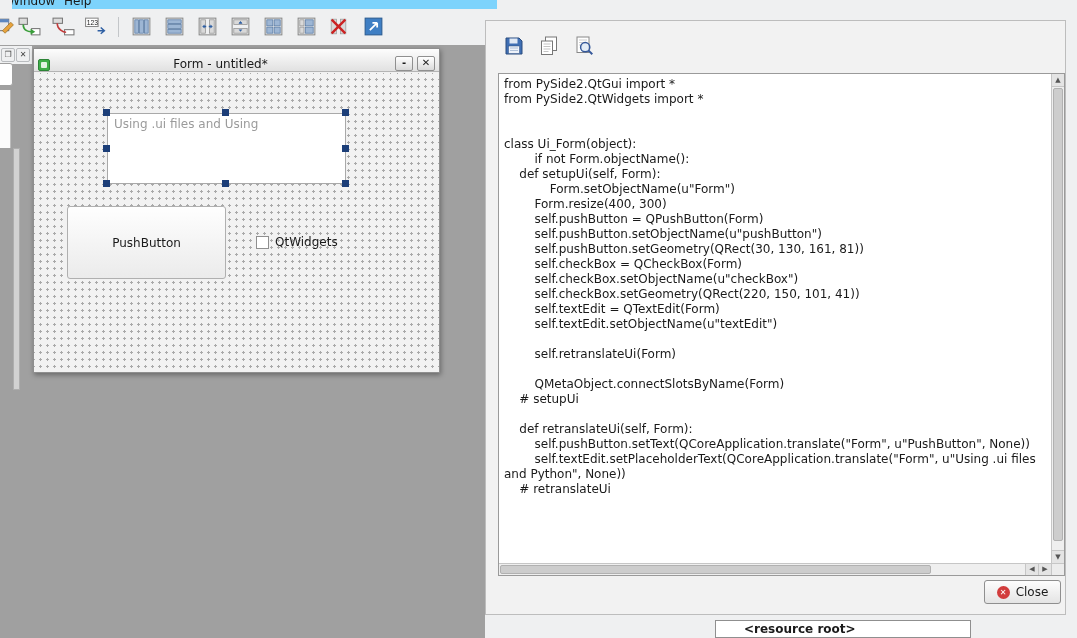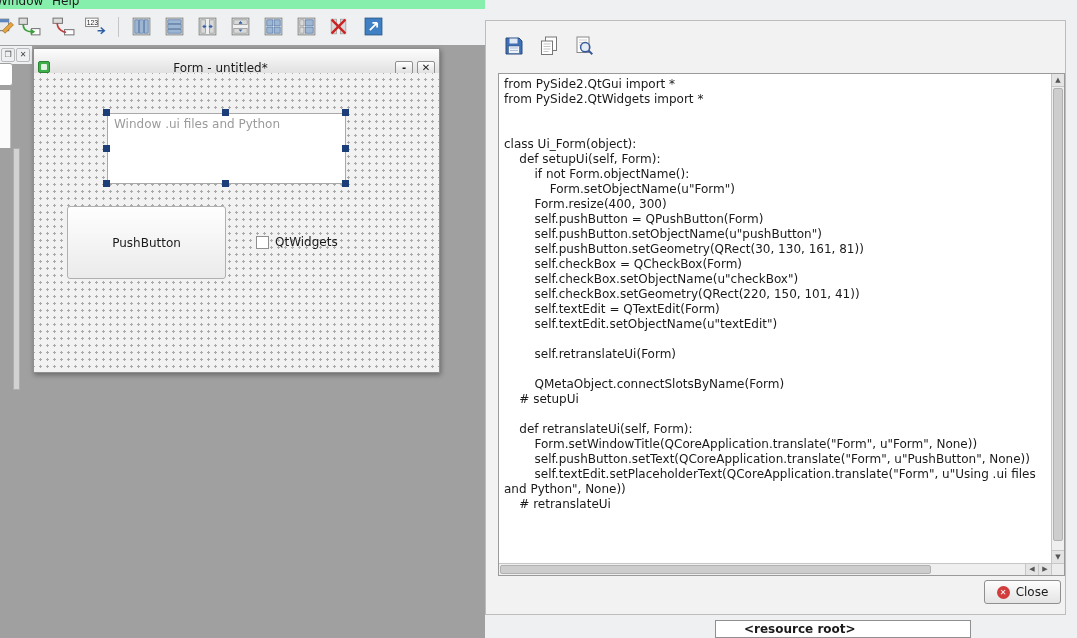--- a/index.html
+++ b/index.html
@@ -5,21 +5,21 @@
   * { margin:0; padding:0; box-sizing:border-box; }
   html,body { width:1077px; height:638px; }
   body {
     position:relative; overflow:hidden;
     background:#eff0f1;
     font-family:"DejaVu Sans","Liberation Sans",sans-serif;
     font-size:12px; color:#1a1a1a;
   }
 
   
-  .menubar { position:absolute; left:0; top:0; width:485px; height:9px; overflow:hidden; background:#86efac; }
+  .menubar { position:absolute; left:12px; top:0; width:485px; height:9px; overflow:hidden; background:#7dd3fc; }
   .menubar span { position:absolute; top:-5px; line-height:12px; }
   .menu-window { left:-4px; }
   .menu-help   { left:52px; }
 
   .toolbar { position:absolute; left:0; top:9px; width:485px; height:36px; background:#eff0f1; }
   .ticon { position:absolute; top:4px; width:26px; height:26px; display:flex; align-items:center; justify-content:center; border-radius:3px; }
   .ticon svg { width:23px; height:23px; }
   .tsep { position:absolute; top:8px; width:1px; height:20px; background:#c3c6c9; }
 
   
@@ -27,21 +27,21 @@
 
   
   .dock-strip { position:absolute; left:0; top:1px; width:32px; height:18px; background:#eff0f1; }
   .mini-btn { position:absolute; top:2px; width:14px; height:14px; background:#eff0f1; border:1px solid #b9bcbf; border-radius:2px; font-size:8px; line-height:11px; text-align:center; color:#444; }
   .filter-frag { position:absolute; left:-6px; top:18px; width:19px; height:23px; background:#fff; border:1px solid #9f9f9f; border-radius:3px; }
   .list-frag { position:absolute; left:0; top:45px; width:11px; height:58px; background:#fbfbfb; border-right:1px solid #bdbdbd; }
   .scroll-frag { position:absolute; left:13px; top:103px; width:7px; height:242px; background:#d2d2d2; border:1px solid #aeaeae; }
 
   
   .form-window { position:absolute; left:33px; top:3px; width:407px; height:325px; background:#f1f1f1; border:1px solid #8f8f8f; box-shadow:1px 2px 5px rgba(0,0,0,.35); }
-  .form-titlebar { position:relative; height:23px; background:linear-gradient(#fdfdfd,#e1e1e1); border-bottom:1px solid #b4b4b4; display:flex; align-items:flex-start; padding:12px 4px; }
+  .form-titlebar { position:relative; height:23px; background:linear-gradient(#fdfdfd,#e1e1e1); border-bottom:1px solid #b4b4b4; display:flex; align-items:flex-end; padding:0 4px; }
   .form-icon { width:12px; height:12px; background:#3fae49; border-radius:2px; border:1px solid #2c8336; position:relative; }
   .form-icon::after { content:""; position:absolute; left:2px; top:2px; width:6px; height:6px; background:rgba(255,255,255,.85); border-radius:1px; }
   .form-title { flex:1; text-align:center; font-size:12px; }
   .tb-btn { width:18px; height:15px; border:1px solid #8f8f8f; border-radius:2px; background:linear-gradient(#ffffff,#d9d9d9); font-size:10px; font-weight:bold; line-height:12px; text-align:center; margin-left:4px; cursor:default; }
   .form-canvas { position:absolute; left:0; top:24px; right:0; bottom:0;
     background-color:#f2f2f2;
     background-image:radial-gradient(circle,#a9a9a9 1px,transparent 1.3px);
     background-size:7px 7px; background-position:3px 3px; }
 
   .w-textedit { position:absolute; left:73px; top:40px; width:239px; height:71px; background:#fff; border:1px solid #a9a9a9; padding:3px 6px; color:#9b9b9b; }
@@ -201,21 +201,21 @@
   <div class="scroll-frag"></div>
 
   <div class="form-window">
     <div class="form-titlebar">
       <div class="form-icon"></div>
       <div class="form-title">Form - untitled*</div>
       <div class="tb-btn">-</div>
       <div class="tb-btn">✕</div>
     </div>
     <div class="form-canvas">
-      <div class="w-textedit">Window .ui files and Python</div>
+      <div class="w-textedit">Using .ui files and Using</div>
 
       <div class="handle" style="left:69px;top:36px"></div>
       <div class="handle" style="left:188px;top:36px"></div>
       <div class="handle" style="left:308px;top:36px"></div>
       <div class="handle" style="left:69px;top:72px"></div>
       <div class="handle" style="left:308px;top:72px"></div>
       <div class="handle" style="left:69px;top:107px"></div>
       <div class="handle" style="left:188px;top:107px"></div>
       <div class="handle" style="left:308px;top:107px"></div>
 
@@ -258,40 +258,39 @@
     </div>
   </div>
 
   <div class="code-frame">
     <div class="code-view">
         <div class="code-line">from PySide2.QtGui import *</div>
         <div class="code-line">from PySide2.QtWidgets import *</div>
         <div class="code-line">&nbsp;</div>
         <div class="code-line">&nbsp;</div>
         <div class="code-line">class Ui_Form(object):</div>
+        <div class="code-line">        if not Form.objectName():</div>
         <div class="code-line">    def setupUi(self, Form):</div>
-        <div class="code-line">        if not Form.objectName():</div>
         <div class="code-line">            Form.setObjectName(u"Form")</div>
         <div class="code-line">        Form.resize(400, 300)</div>
         <div class="code-line">        self.pushButton = QPushButton(Form)</div>
         <div class="code-line">        self.pushButton.setObjectName(u"pushButton")</div>
         <div class="code-line">        self.pushButton.setGeometry(QRect(30, 130, 161, 81))</div>
         <div class="code-line">        self.checkBox = QCheckBox(Form)</div>
         <div class="code-line">        self.checkBox.setObjectName(u"checkBox")</div>
         <div class="code-line">        self.checkBox.setGeometry(QRect(220, 150, 101, 41))</div>
         <div class="code-line">        self.textEdit = QTextEdit(Form)</div>
         <div class="code-line">        self.textEdit.setObjectName(u"textEdit")</div>
         <div class="code-line">&nbsp;</div>
         <div class="code-line">        self.retranslateUi(Form)</div>
         <div class="code-line">&nbsp;</div>
         <div class="code-line">        QMetaObject.connectSlotsByName(Form)</div>
         <div class="code-line">    # setupUi</div>
         <div class="code-line">&nbsp;</div>
         <div class="code-line">    def retranslateUi(self, Form):</div>
-        <div class="code-line">        Form.setWindowTitle(QCoreApplication.translate("Form", u"Form", None))</div>
         <div class="code-line">        self.pushButton.setText(QCoreApplication.translate("Form", u"PushButton", None))</div>
         <div class="code-line">        self.textEdit.setPlaceholderText(QCoreApplication.translate("Form", u"Using .ui files</div>
         <div class="code-line">and Python", None))</div>
         <div class="code-line">    # retranslateUi</div>
       </div>
     <div class="vscroll">
       <div class="vs-arrow vs-up">▲</div>
       <div class="vs-handle"></div>
       <div class="vs-arrow vs-down">▼</div>
     </div>

